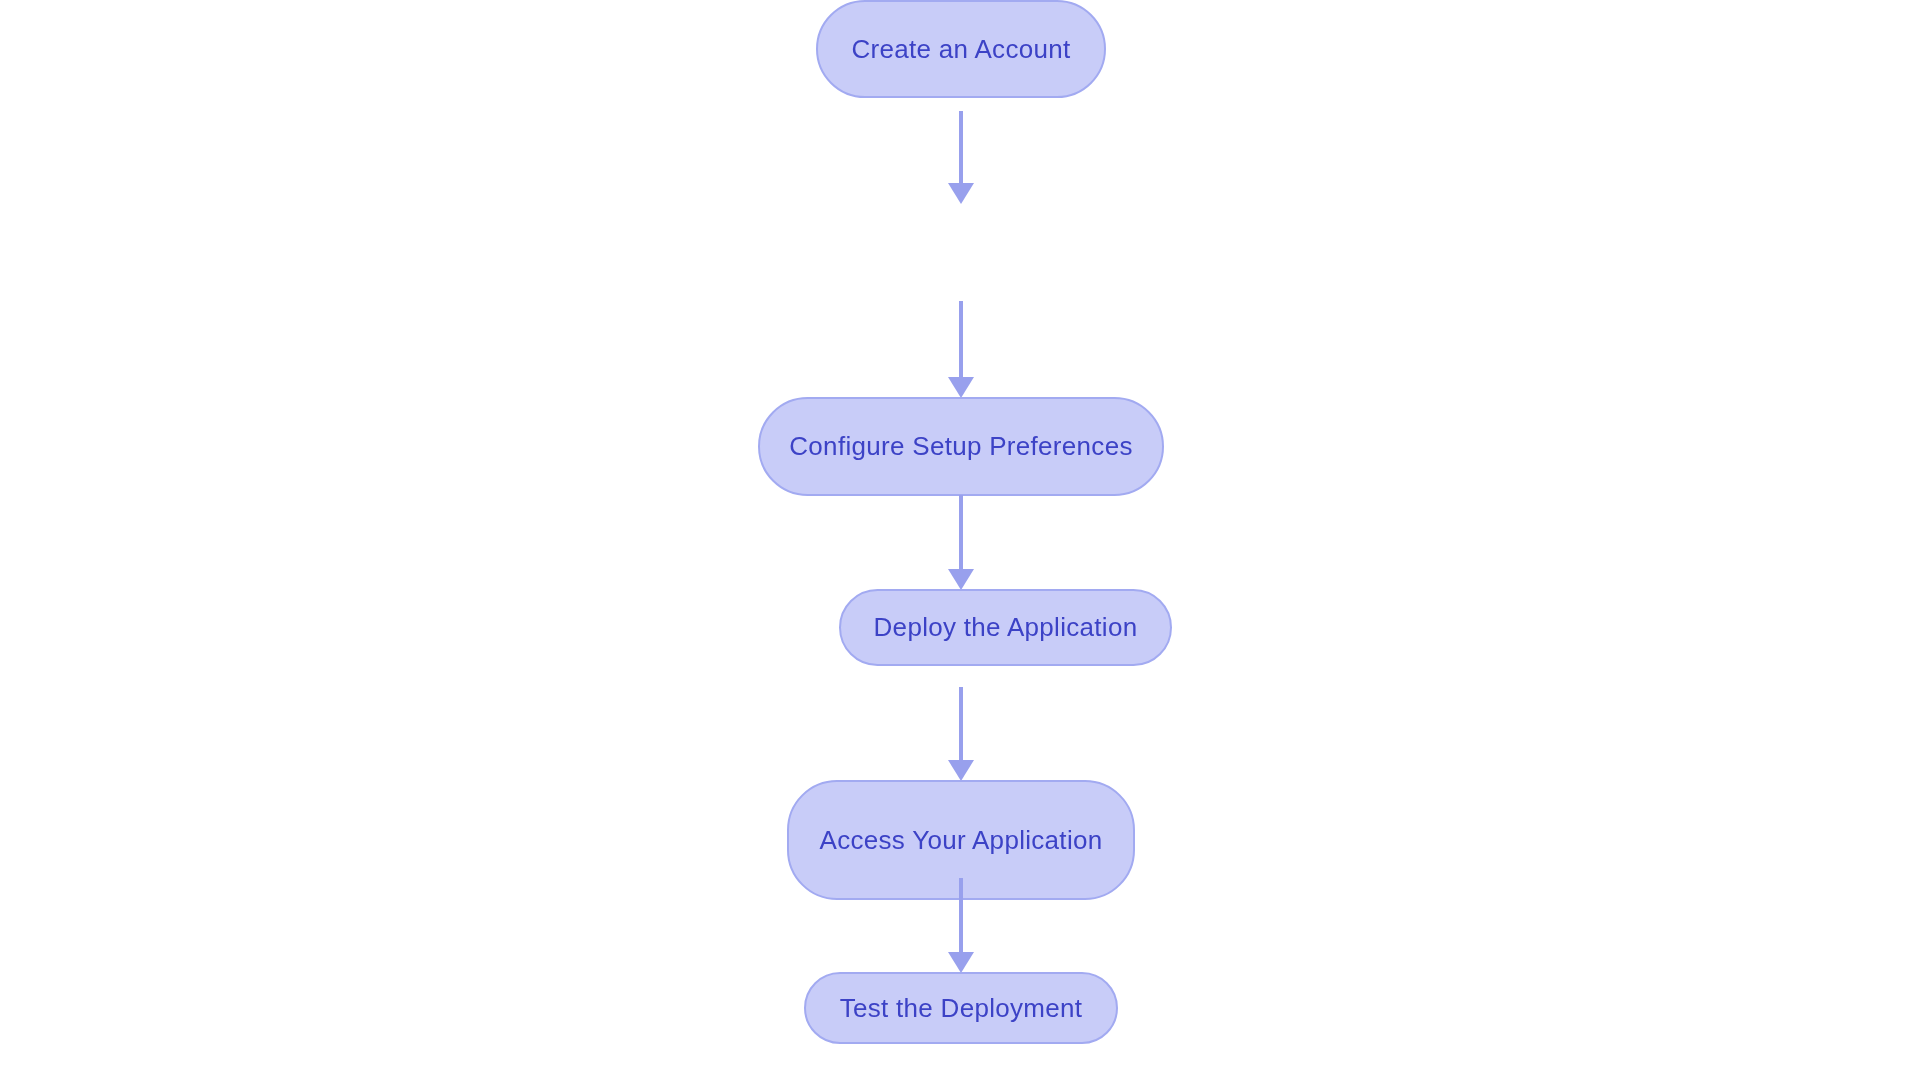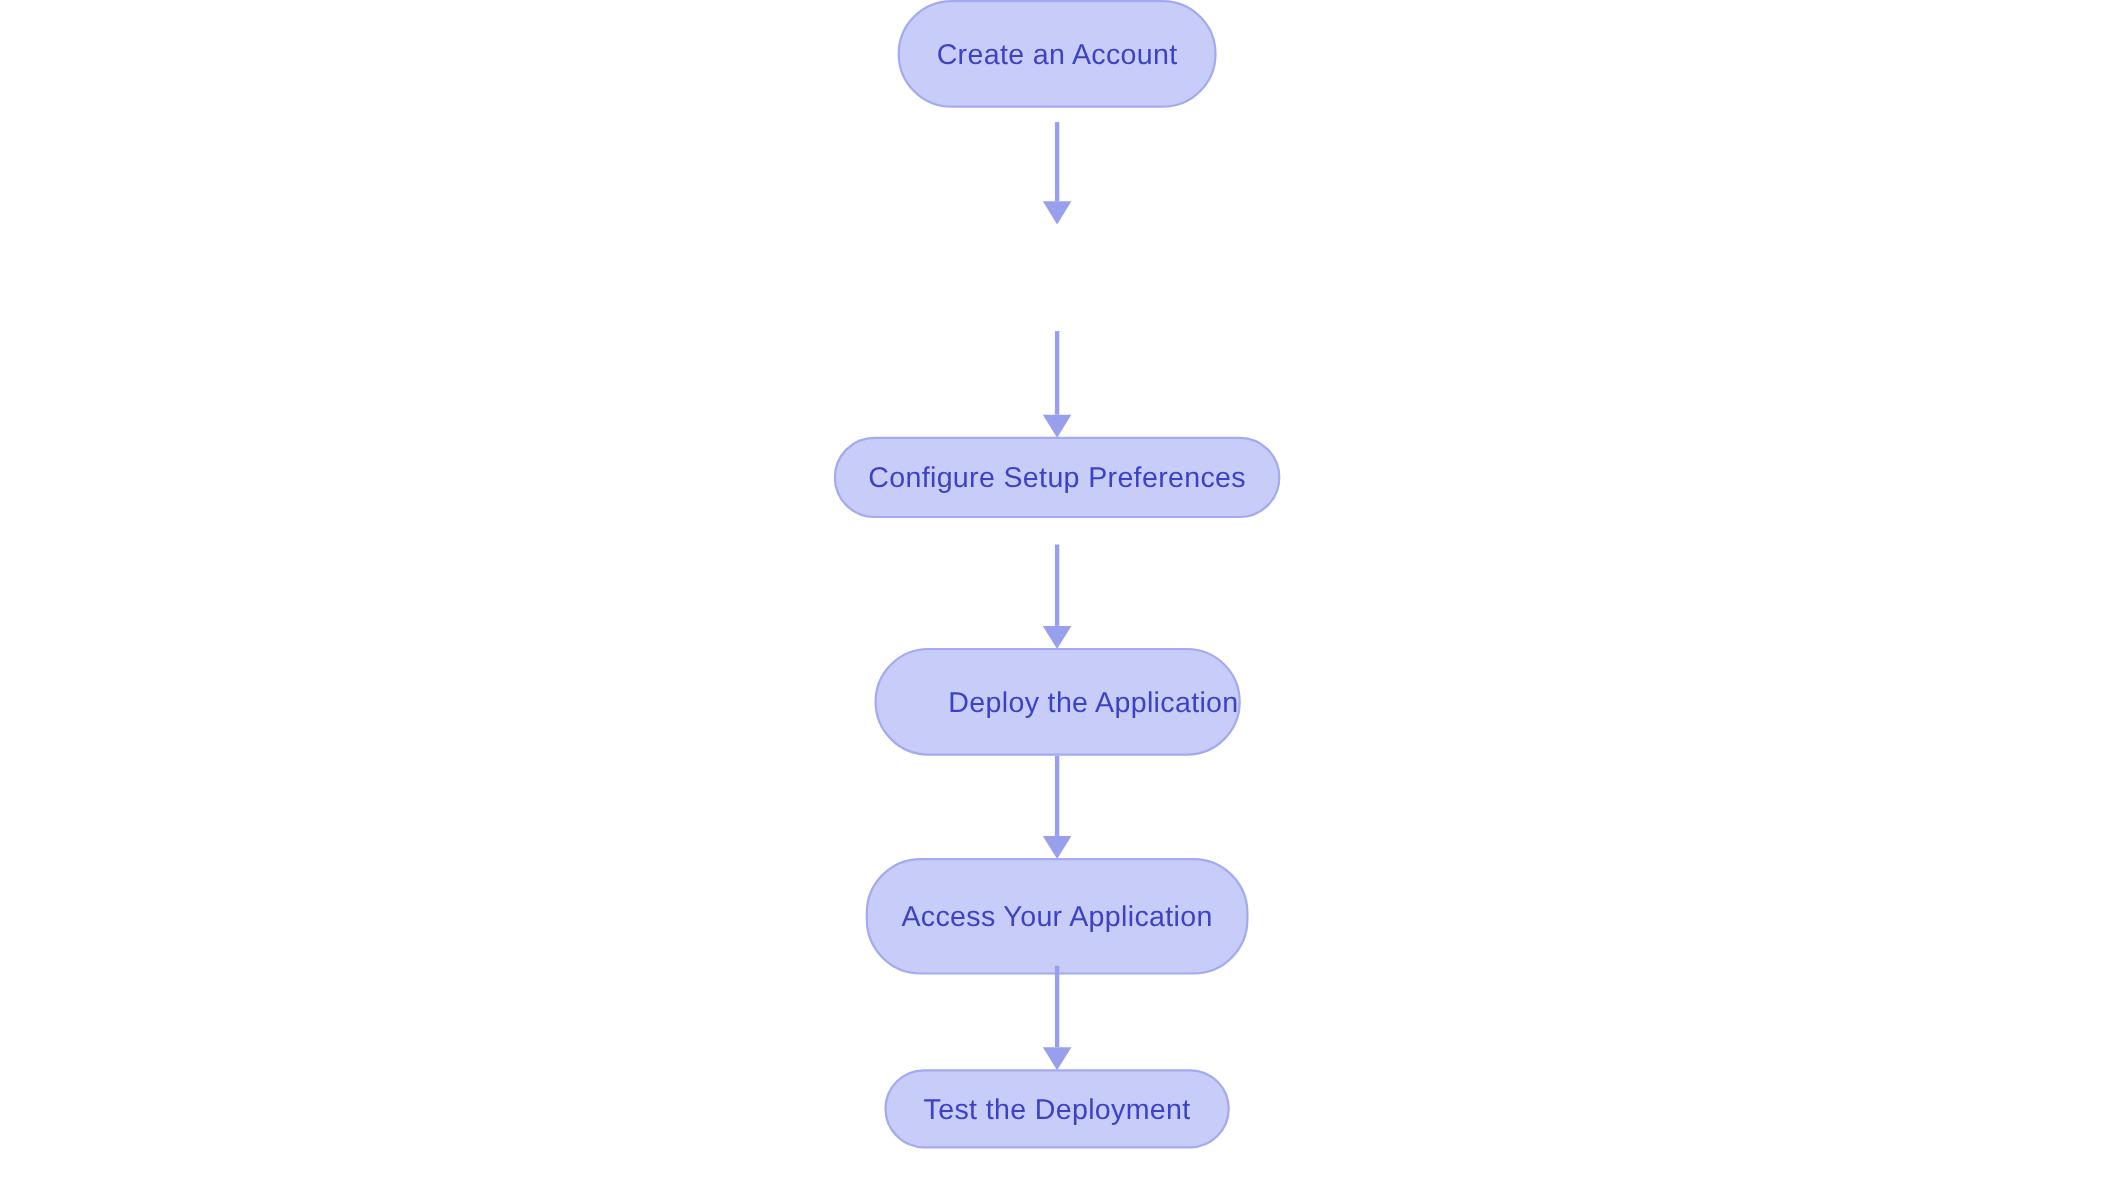--- a/index.html
+++ b/index.html
@@ -33,23 +33,23 @@
   }
   .node .label {
     color: var(--node-text);
     font-size: 26px;
     letter-spacing: 0.3px;
     white-space: nowrap;
   }
   
   .n1 { left: 816px; top: 0;  width: 290px; height: 98px; }
   .n2 { left: 816px; top: 203px; width: 290px; height: 99px; }
-  .n3 { left: 758px; top: 397px; width: 406px; height: 74px; }
-  .n4 { left: 795px; top: 589px; width: 333px; height: 98px; justify-content: flex-end; }
-  .n5 { left: 787px; top: 780px; width: 348px; height: 106px; text-align: right; }
+  .n3 { left: 758px; top: 397px; width: 406px; height: 99px; }
+  .n4 { left: 839px; top: 589px; width: 333px; height: 77px; }
+  .n5 { left: 787px; top: 780px; width: 348px; height: 120px; text-align: right; }
   .n6 { left: 804px; top: 972px; width: 314px; height: 72px; }
 
   .arrow {
     position: absolute;
     left: 948px;
     width: 26px;
     display: flex;
     flex-direction: column;
     align-items: center;
   }

